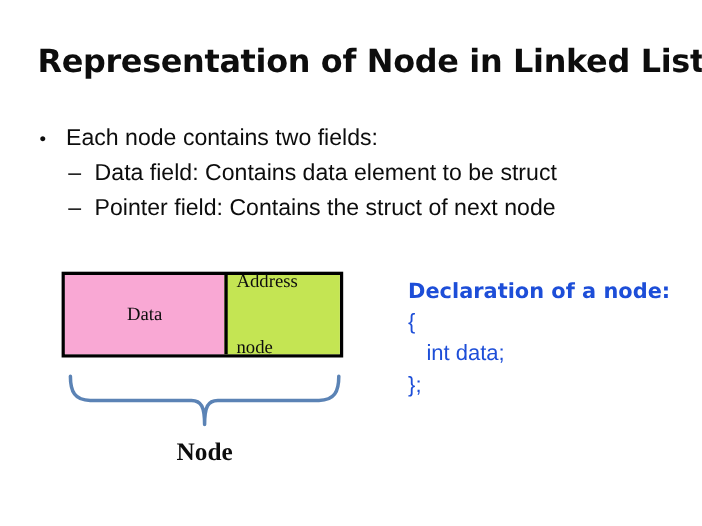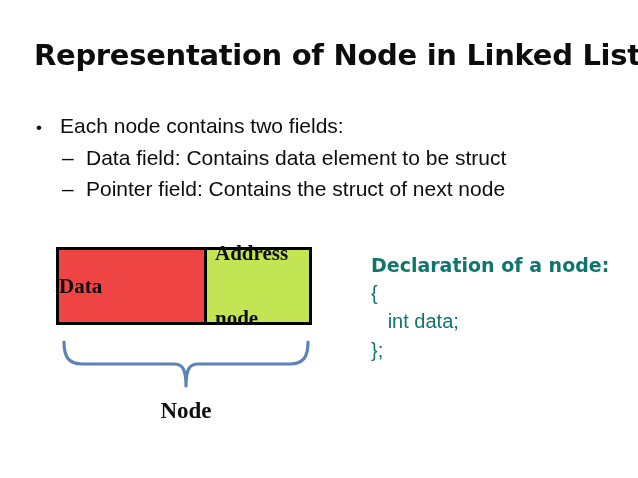--- a/index.html
+++ b/index.html
@@ -75,31 +75,31 @@
     display: flex;
     border: 3px solid #000000;
     width: 256px;
     height: 78px;
     box-sizing: border-box;
     background: #ffffff;
   }
   .node-cell {
     box-sizing: border-box;
     font-family: "Liberation Serif", serif;
-    font-weight: bold;
-    font-size: 21px;
+    font-weight: normal;
+    font-size: 17px;
     color: #0d0d0d;
     gap: 40px;
   }
   .node-cell-data {
     flex: 0 0 145px;
-    background: #ef4444;
+    background: #f9a8d4;
     display: flex;
     align-items: center;
-    justify-content: flex-start;
+    justify-content: center;
   }
   .node-cell-address {
     flex: 1 1 auto;
     background: #c4e553;
     border-left: 3px solid #000000;
     display: flex;
     flex-direction: column;
     justify-content: center;
     padding-left: 8px;
     line-height: 1.18;
@@ -131,21 +131,21 @@
   
   .declaration {
     position: absolute;
     left: 371px;
     top: 252px;
     width: 250px;
   }
   .decl-line {
     font-size: 20px;
     line-height: 1.42;
-    color: #0f766e;
+    color: #1d4ed8;
     white-space: pre;
   }
   .decl-line.heading {
     font-weight: bold;
     font-family: "DejaVu Sans", sans-serif;
     font-size: 19px;
   }
 </style>
 </head>
 <body>

